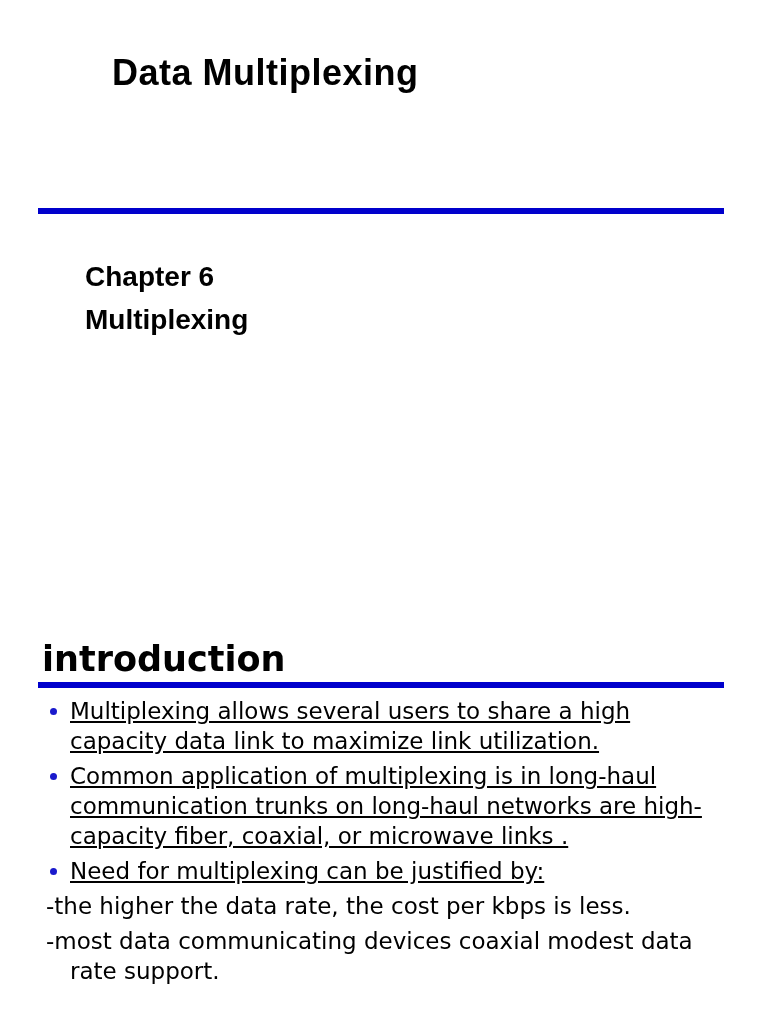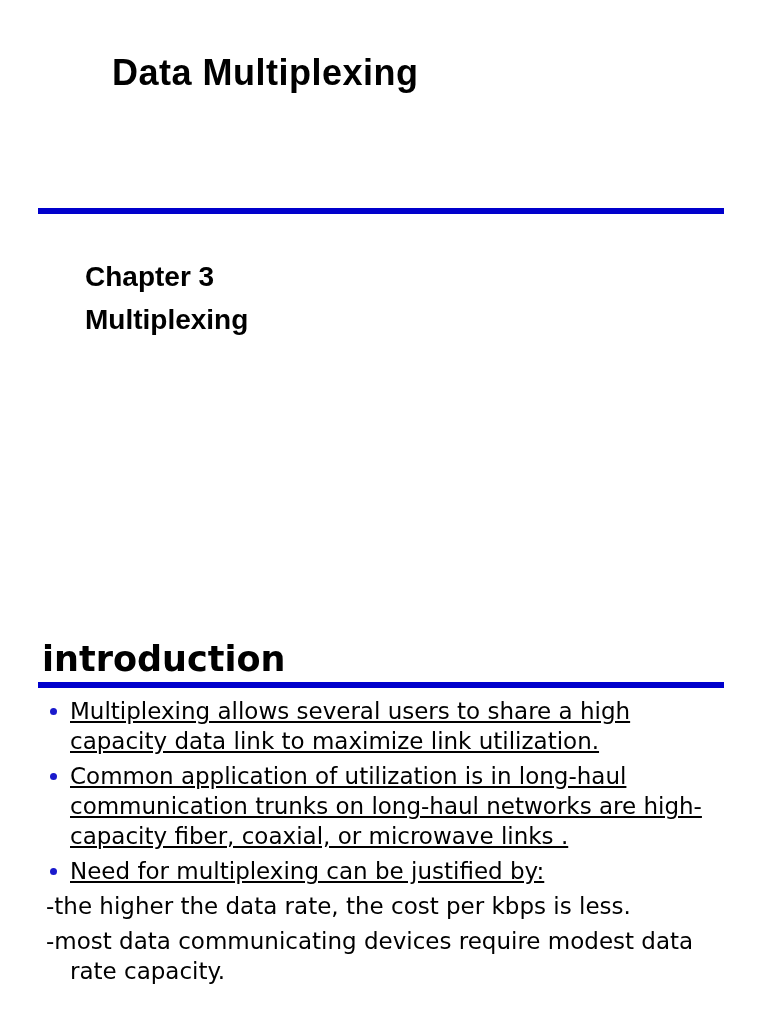--- a/index.html
+++ b/index.html
@@ -97,41 +97,41 @@
       margin-bottom: 5px;
       margin-left: 0;
     }
   </style>
 </head>
 <body>
 
 <div class="slide slide1">
   <h1 class="main-title">Data Multiplexing</h1>
   <div class="rule rule1"></div>
-  <div class="subtitle chapter">Chapter 3</div>
+  <div class="subtitle chapter">Chapter 6</div>
   <div class="subtitle topic">Multiplexing</div>
 </div>
 
 <div class="slide slide2">
   <h2 class="section-title">introduction</h2>
   <div class="rule rule2"></div>
 
   <div class="content">
     <div class="bullet">
       <span class="dot"></span>
       <span>Multiplexing allows several users to share a high capacity data link to maximize link utilization.</span>
     </div>
     <div class="bullet">
       <span class="dot"></span>
-      <span>Common application of utilization is in long-haul communication trunks on long-haul networks are high-capacity fiber, coaxial, or microwave links .</span>
+      <span>Common application of multiplexing is in long-haul communication trunks on long-haul networks are high-capacity fiber, coaxial, or microwave links .</span>
     </div>
     <div class="bullet">
       <span class="dot"></span>
       <span>Need for multiplexing can be justified by:</span>
     </div>
     <div class="dash-item" style="margin-left:-24px;padding-left:48px;">
       <span>-the higher the data rate, the cost per kbps is less.</span>
     </div>
     <div class="dash-item" style="margin-left:-24px;padding-left:48px;">
-      <span>-most data communicating devices require modest data rate capacity.</span>
+      <span>-most data communicating devices coaxial modest data rate support.</span>
     </div>
   </div>
 </div>
 
 </body></html>

